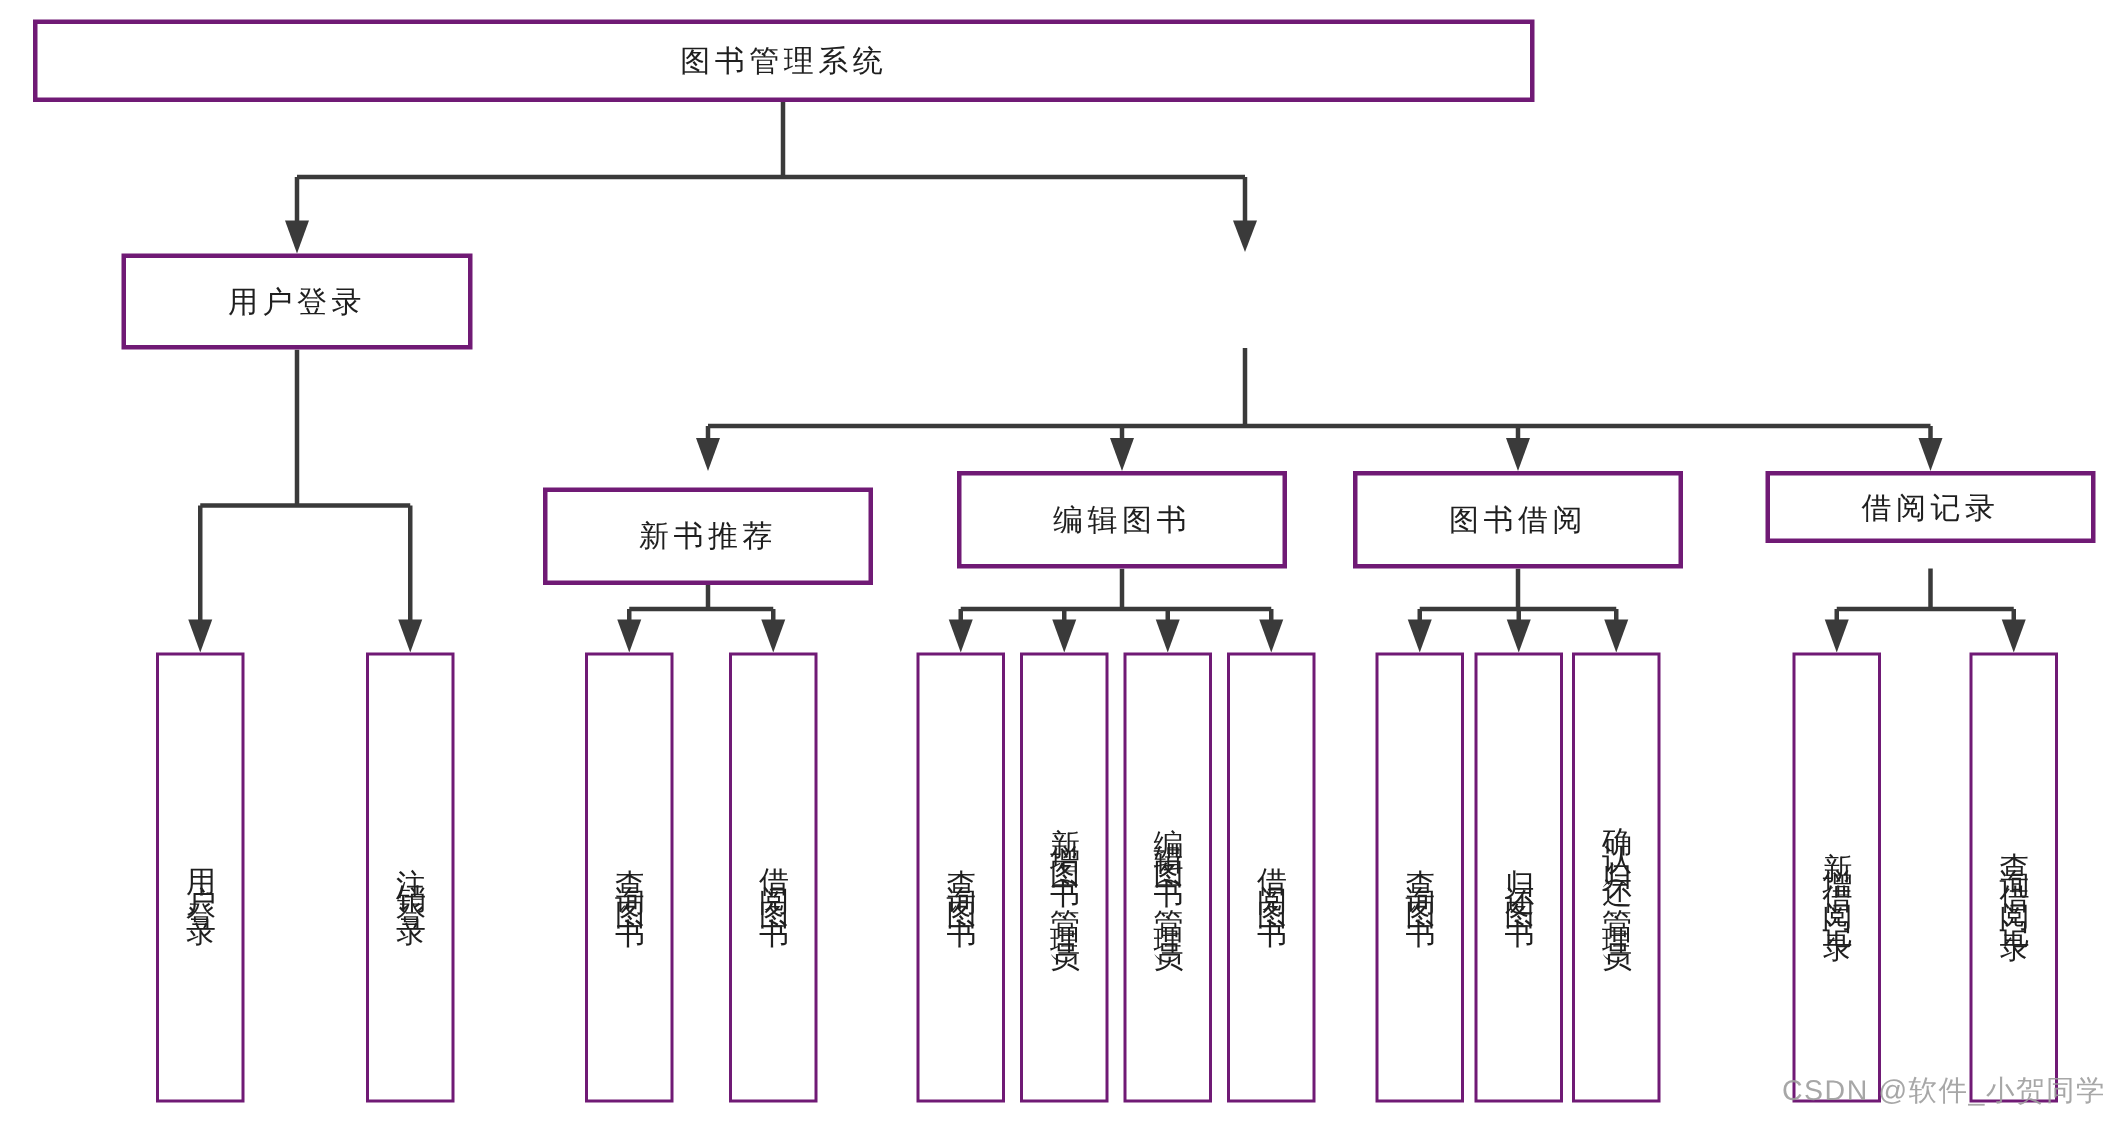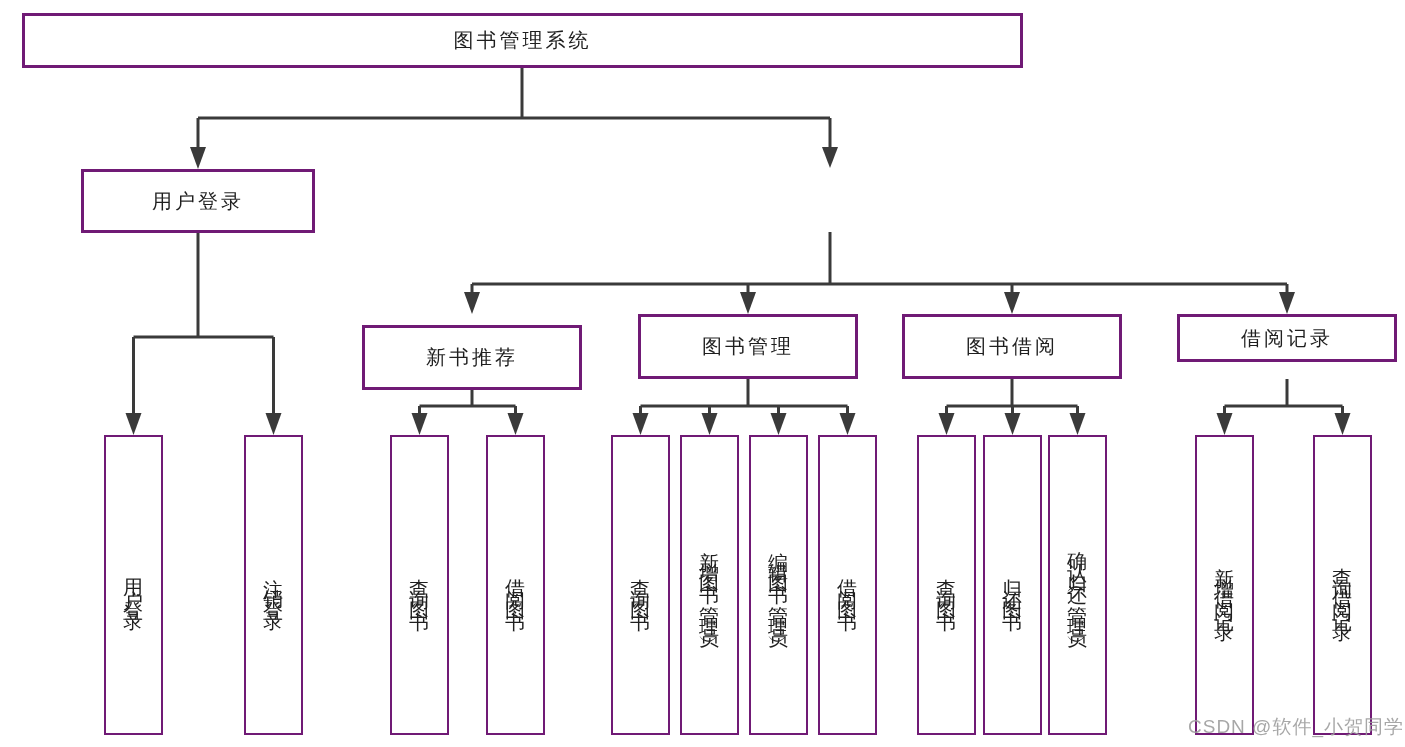--- a/index.html
+++ b/index.html
@@ -141,21 +141,21 @@
   </div>
 
   <div class="node" style="left:81px; top:169px; width:234px; height:64px;">
     <span class="lbl">用户登录</span>
   </div>
 
   <div class="node" style="left:362px; top:325px; width:220px; height:65px;text-align:right;">
     <span class="lbl">新书推荐</span>
   </div>
   <div class="node" style="left:638px; top:314px; width:220px; height:65px;">
-    <span class="lbl">图书管理</span>
+    <span class="lbl">编辑图书</span>
   </div>
   <div class="node" style="left:902px; top:314px; width:220px; height:65px;">
     <span class="lbl">图书借阅</span>
   </div>
   <div class="node" style="left:1177px; top:314px; width:220px; height:48px;">
     <span class="lbl">借阅记录</span>
   </div>
 
   <div class="node leaf" style="left:104px; top:435px; width:59px; height:300px;">
     <span class="lbl">用户登录</span>

